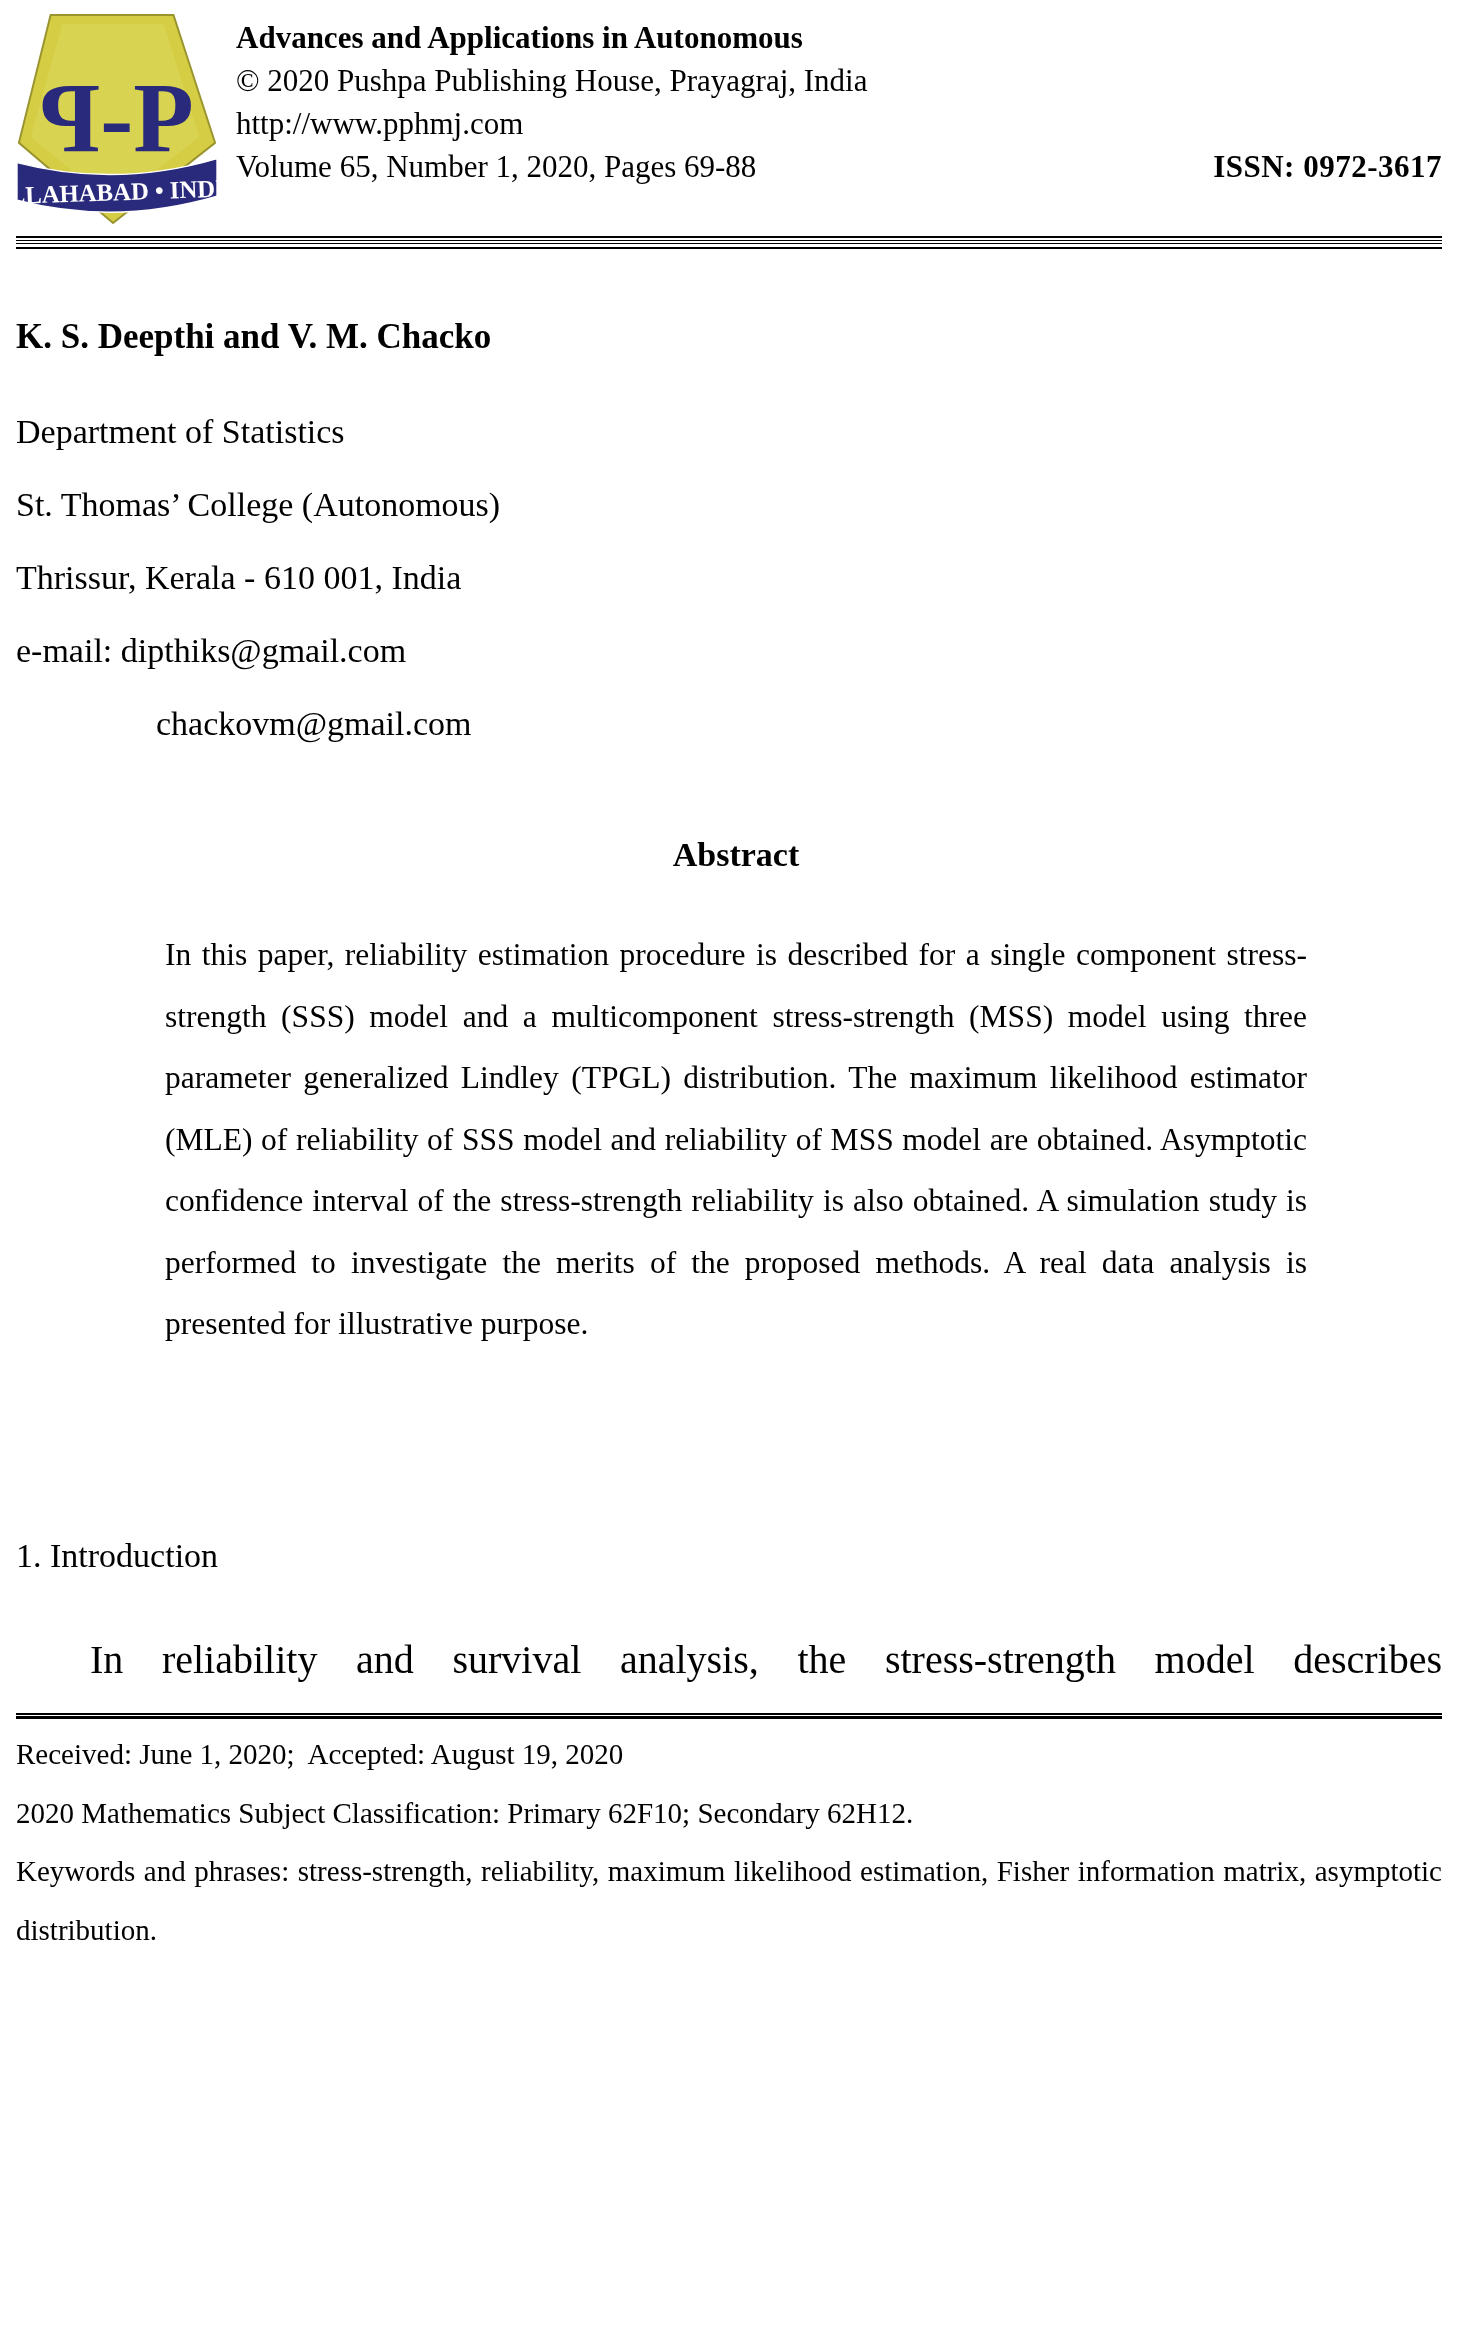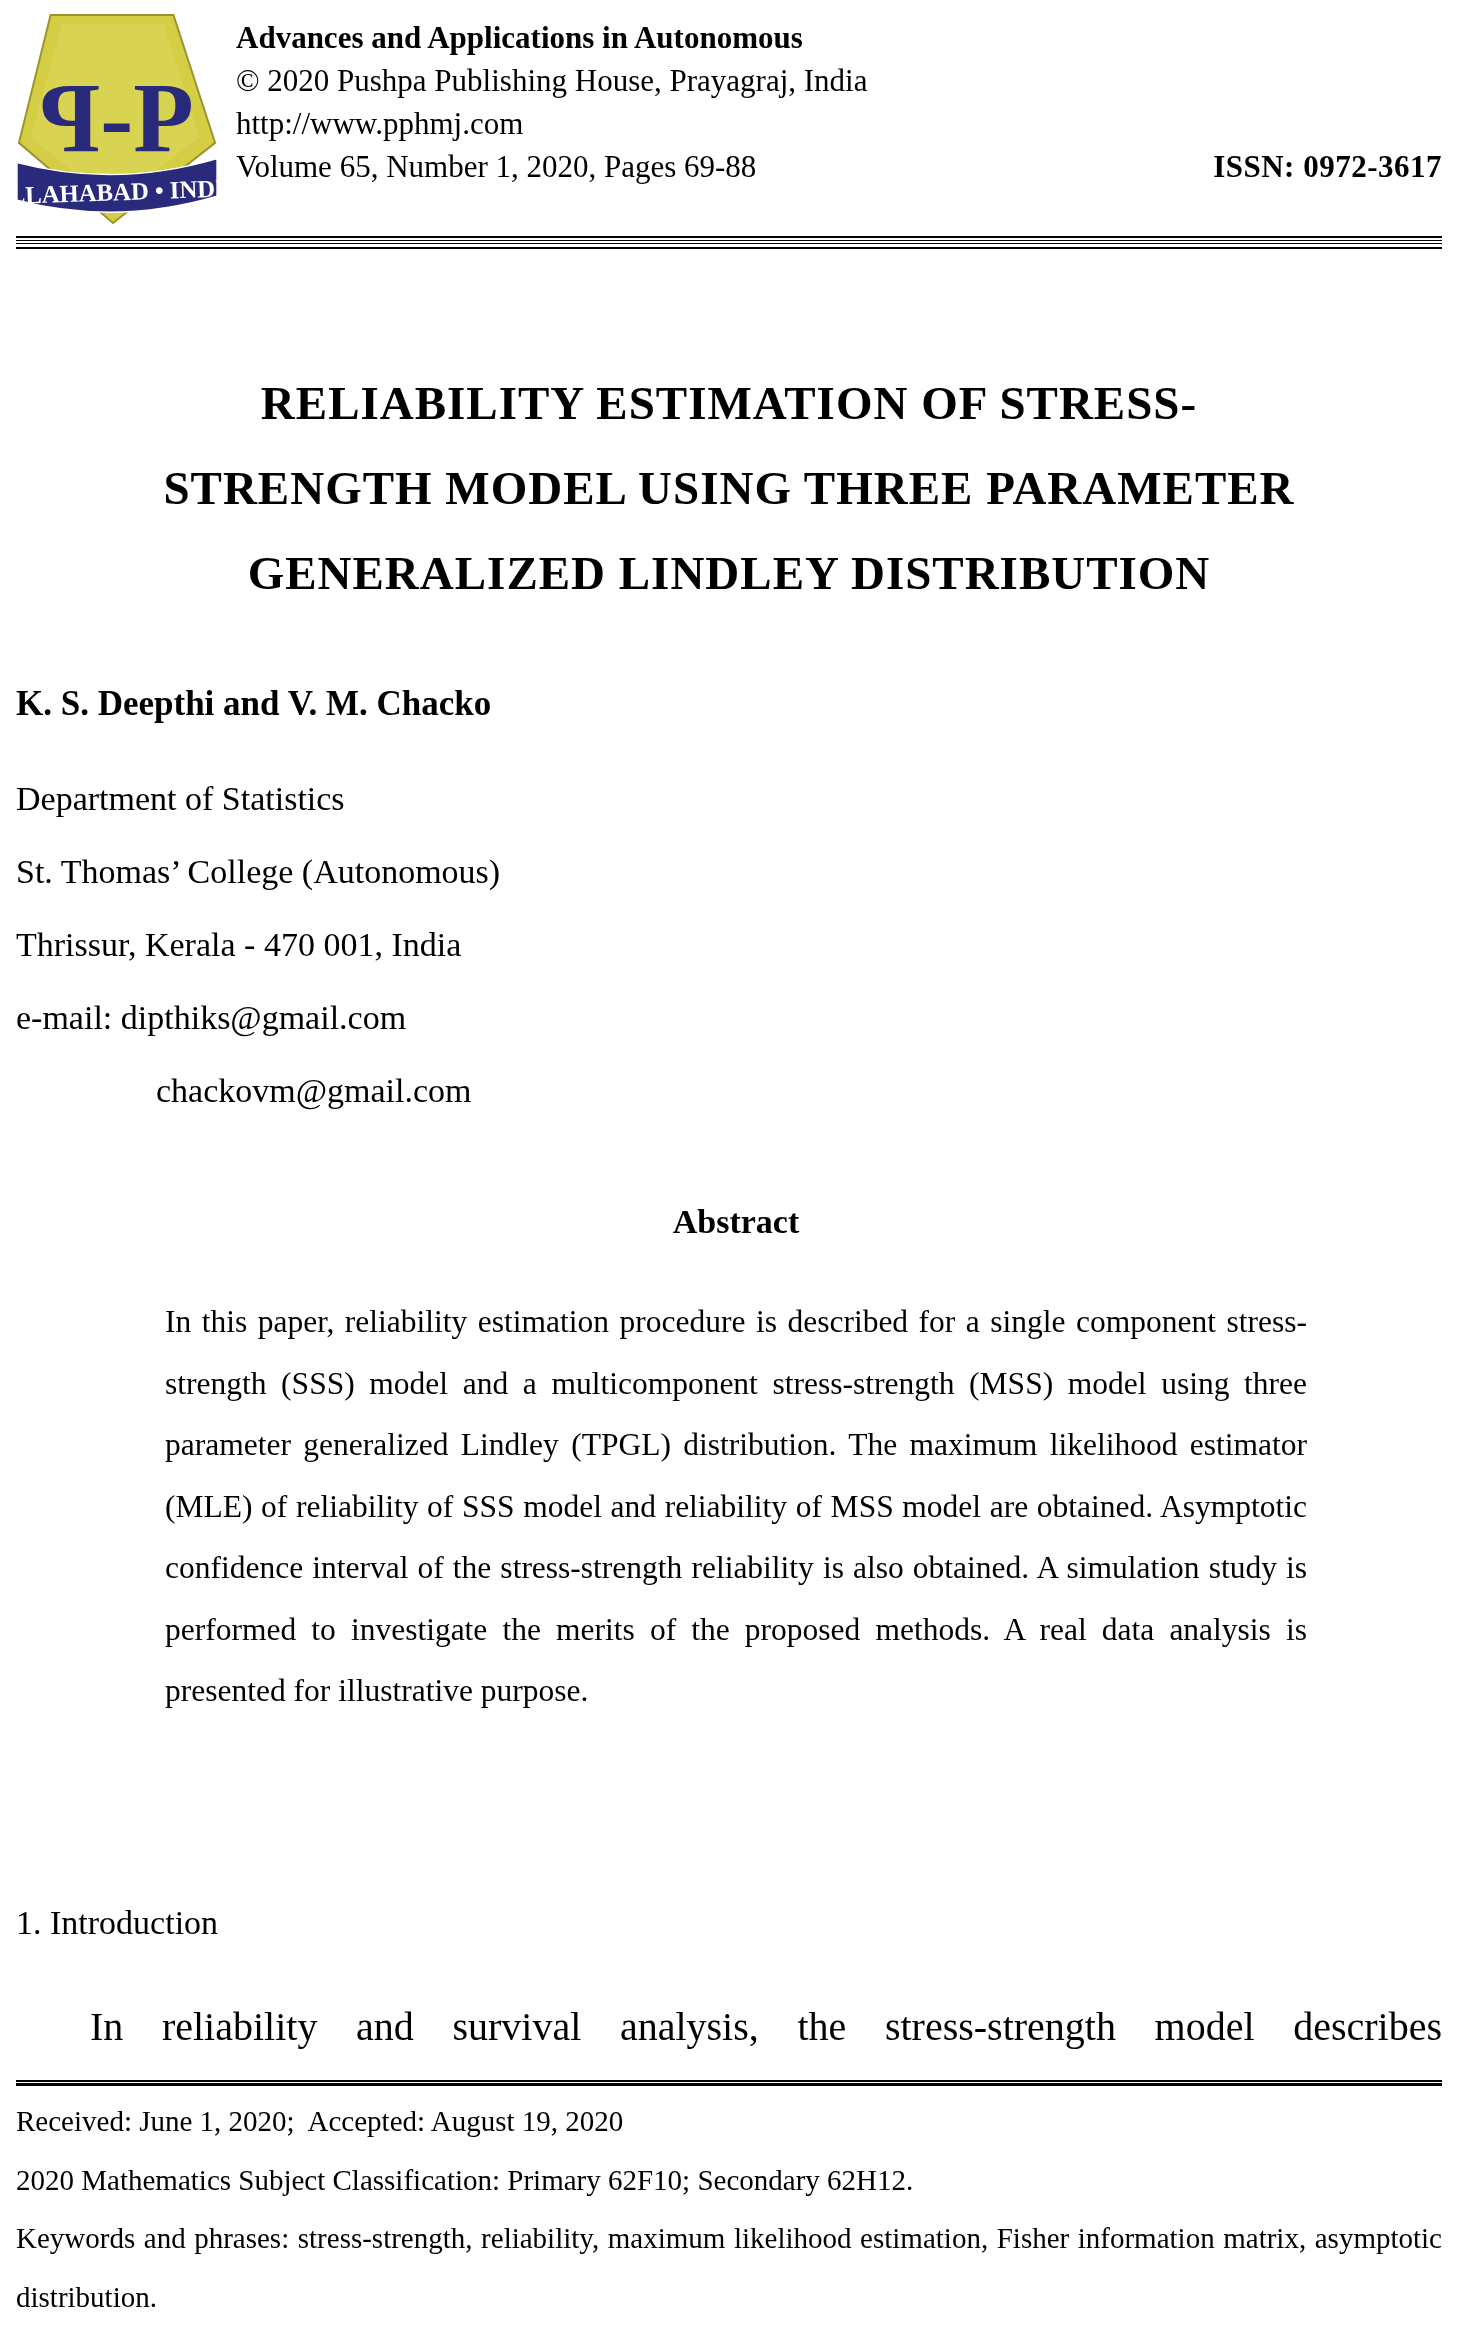--- a/index.html
+++ b/index.html
@@ -77,32 +77,27 @@
       <div>http://www.pphmj.com</div>
       <div class="vol-row">
         <span>Volume 65, Number 1, 2020, Pages 69-88</span>
         <span class="issn">ISSN: 0972-3617</span>
       </div>
     </div>
   </header>
 
   <div class="rule-triple"></div>
 
-  <h1 class="title">
-    <span style="display:block">RELIABILITY ESTIMATION OF STRESS-</span>
-    <span style="display:block">STRENGTH MODEL USING THREE PARAMETER</span>
-    <span style="display:block">GENERALIZED LINDLEY DISTRIBUTION</span>
-  </h1>
 
   <div class="author">K. S. Deepthi and V. M. Chacko</div>
 
   <div class="affil">
     <div>Department of Statistics</div>
     <div>St. Thomas’ College (Autonomous)</div>
-    <div>Thrissur, Kerala - 470 001, India</div>
+    <div>Thrissur, Kerala - 610 001, India</div>
     <div>e-mail: dipthiks@gmail.com</div>
     <div class="email-indent">chackovm@gmail.com</div>
   </div>
 
   <section class="abstract">
     <h2 class="abstract-head">Abstract</h2>
     <p class="abstract-body">In this paper, reliability estimation procedure is described for a single component stress-strength (SSS) model and a multicomponent stress-strength (MSS) model using three parameter generalized Lindley (TPGL) distribution. The maximum likelihood estimator (MLE) of reliability of SSS model and reliability of MSS model are obtained. Asymptotic confidence interval of the stress-strength reliability is also obtained. A simulation study is performed to investigate the merits of the proposed methods. A real data analysis is presented for illustrative purpose.</p>
   </section>
 
   <h2 class="section-head">1. Introduction</h2>

